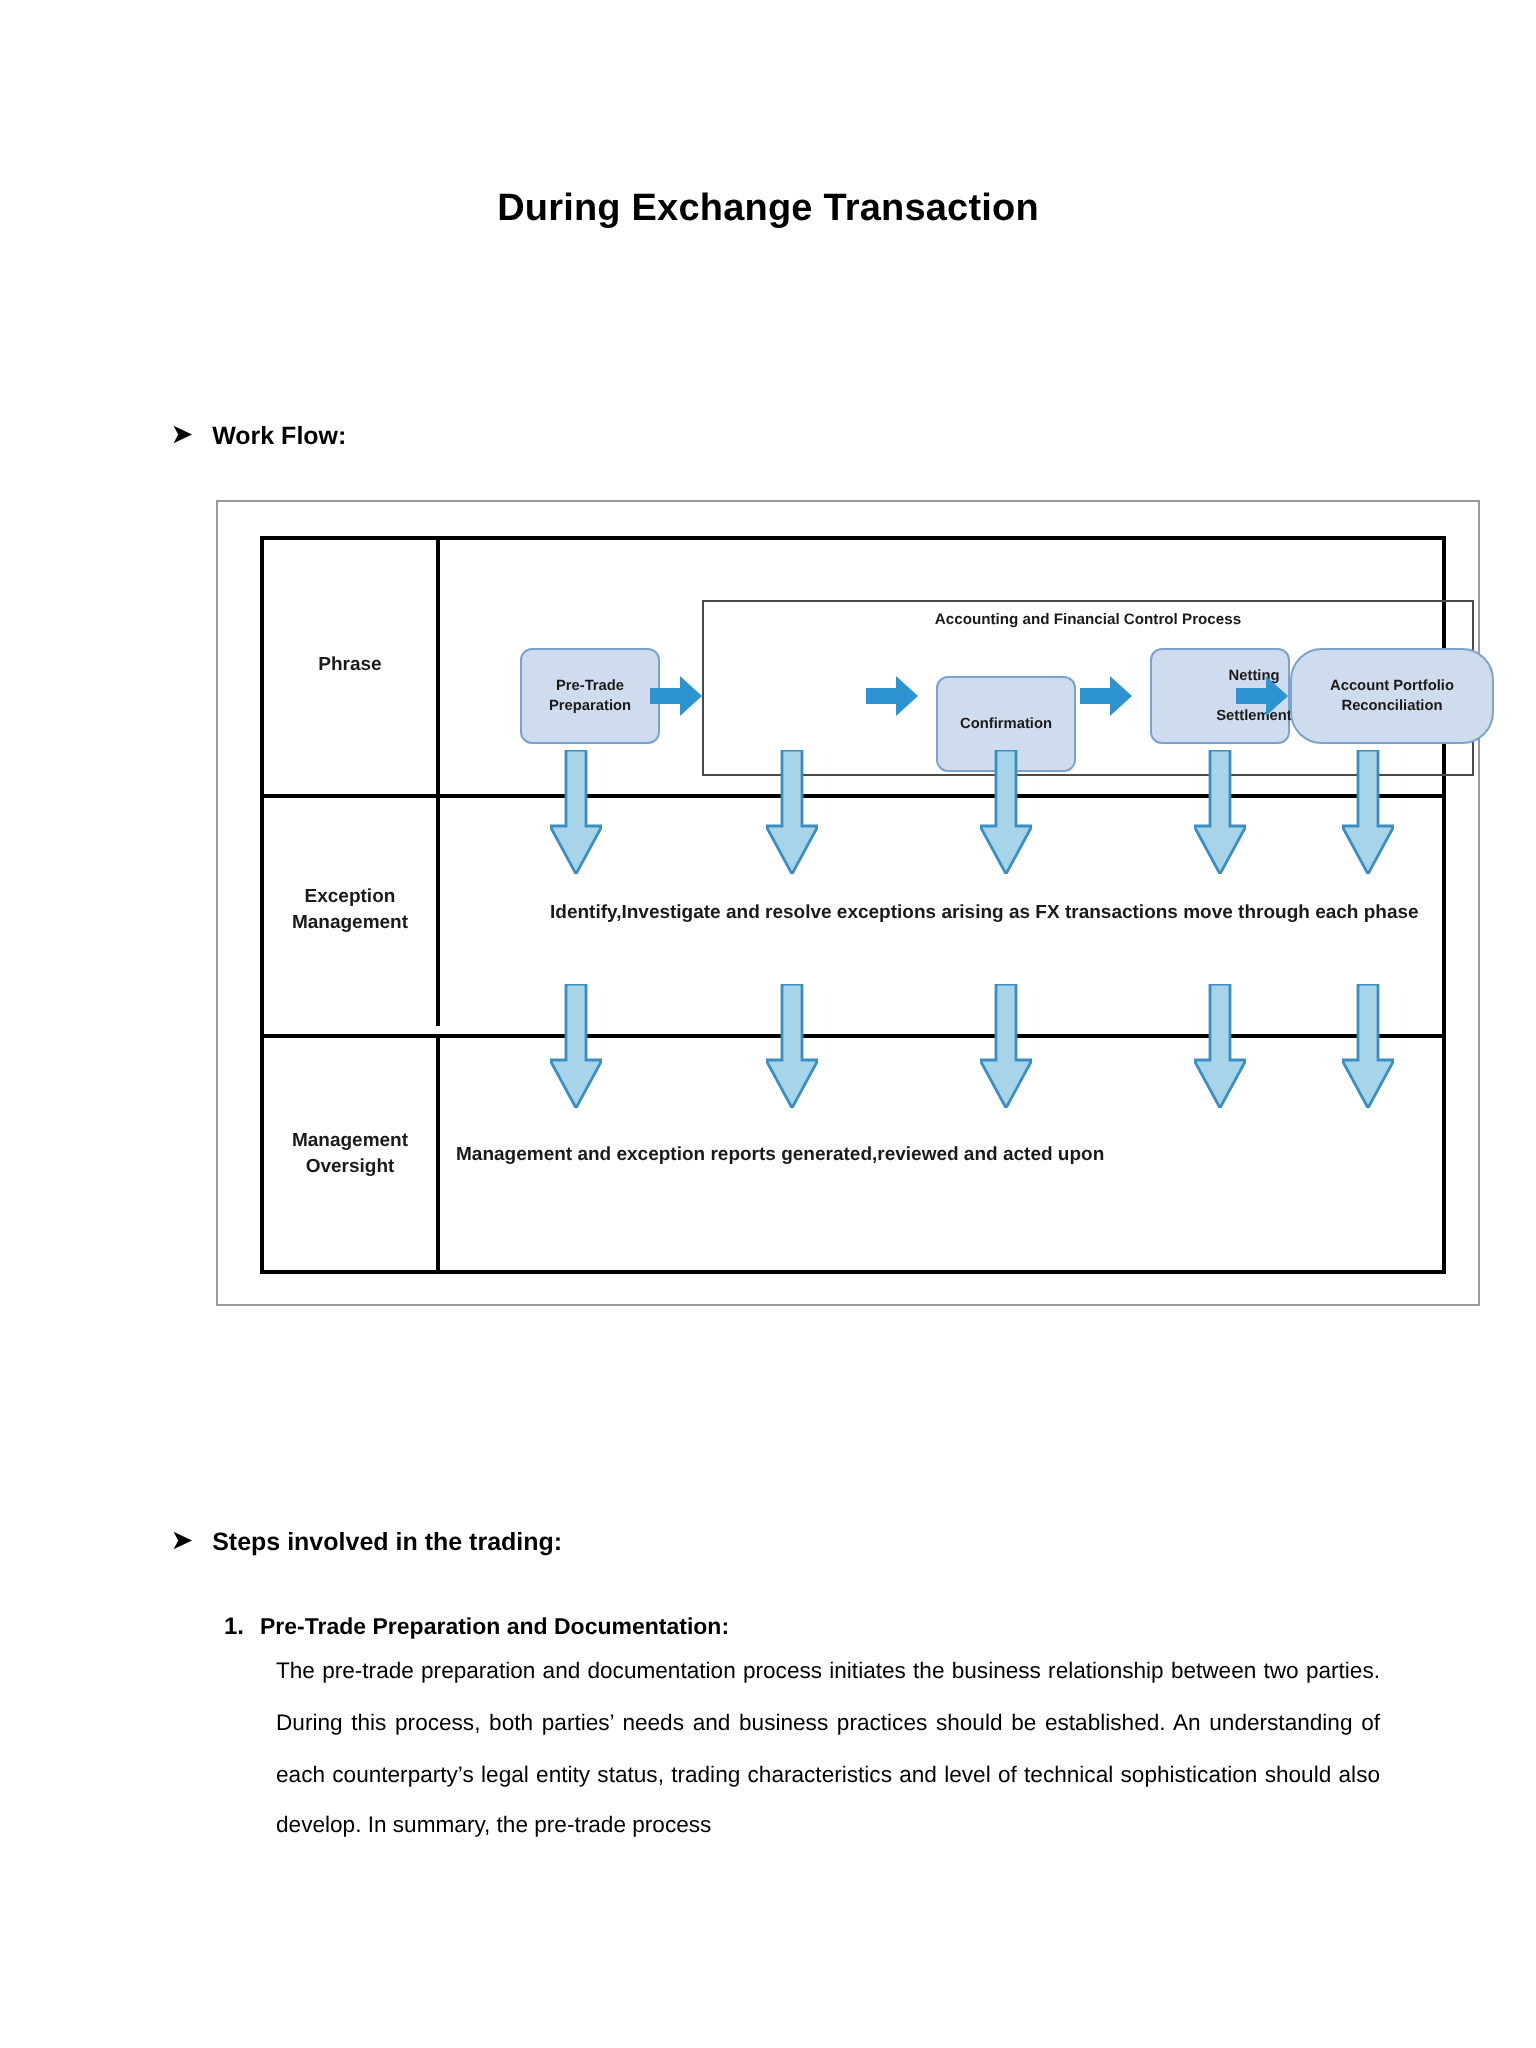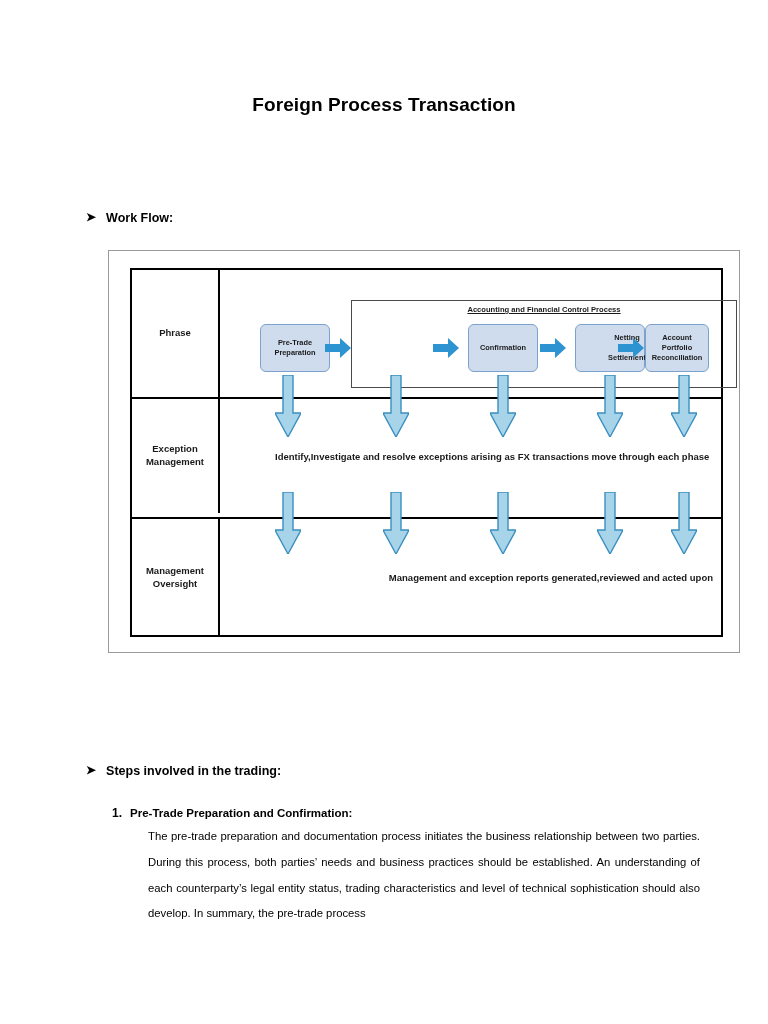--- a/index.html
+++ b/index.html
@@ -100,21 +100,21 @@
 
   
   .row-body {
     position: absolute;
     left: 88px;
     top: 0;
     right: 0;
     height: 100%;
     display: flex;
     align-items: center;
-    justify-content: flex-end;
+    justify-content: flex-start;
   }
   .row-body span {
     font-size: 9.5px;
     font-weight: bold;
     color: #1a1a1a;
     text-align: center;
     padding: 0 8px;
   }
   #row-exception .row-body { justify-content: flex-start; }
   #row-exception .row-body span { padding-left: 14px; margin-left: 41px; }
@@ -132,21 +132,20 @@
   }
   .subprocess-caption {
     position: absolute;
     top: 4px;
     left: 0;
     width: 100%;
     text-align: center;
     font-size: 7.6px;
     font-weight: bold;
     color: #1a1a1a;
-    text-decoration: underline;
   }
 
   
   .pbox {
     position: absolute;
     width: 70px;
     height: 48px;
     background: #cfdcee;
     border: 1px solid #7ba2cc;
     border-radius: 6px;
@@ -191,33 +190,33 @@
   .step-line {
     display: flex;
     gap: 8px;
     align-items: baseline;
     font-weight: bold;
   }
   .step-number { font-weight: bold; font-size: 12px; }
   .step-title  { font-weight: bold; font-size: 11.5px; }
   .step-para {
     margin-top: 4px;
-    margin-left: 36px;
+    margin-left: 26px;
     width: 552px;
     text-align: justify;
     text-justify: inter-word;
     font-size: 11.3px;
     line-height: 2.28;
     font-weight: 500;
   }
 </style>
 </head>
 <body>
 
-<div class="doc-title">Foreign Process Transaction</div>
+<div class="doc-title">During Exchange Transaction</div>
 
 <div class="section-head" id="wf-head">
   <span class="bullet-arrow">➤</span>
   <span>Work Flow:</span>
 </div>
 
 <div class="diagram-frame">
   <div class="diagram-table">
 
     <div class="row" id="row-phrase">
@@ -243,23 +242,23 @@
       <div class="row-body">
         <span>Management and exception reports generated,reviewed and acted upon</span>
       </div>
     </div>
 
     <div class="subprocess-box">
       <div class="subprocess-caption">Accounting and Financial Control Process</div>
     </div>
 
     <div class="pbox" style="top:54px; left:112px;margin-left:16px;">Pre-Trade<br>Preparation</div>
-    <div class="pbox" style="top:54px; left:336px;">Confirmation</div>
+    <div class="pbox" style="top:68px; left:336px;">Confirmation</div>
     <div class="pbox" style="top:54px; left:443px;padding-left:36px;">Netting and<br>Settlement</div>
-    <div class="pbox" style="top:54px; left:513px; width:64px;">Account Portfolio<br>Reconciliation</div>
+    <div class="pbox" style="top:54px; left:513px; width:102px;border-radius:16px;">Account Portfolio<br>Reconciliation</div>
 
     <div class="harrow" style="top:67px; left:193px;">
       <svg viewBox="0 0 26 22">
           <path d="M0 7 H15 V1 L26 11 L15 21 V15 H0 Z" fill="currentColor"></path>
         </svg>
     </div>
     <div class="harrow" style="top:67px; left:301px;">
       <svg viewBox="0 0 26 22">
           <path d="M0 7 H15 V1 L26 11 L15 21 V15 H0 Z" fill="currentColor"></path>
         </svg>
@@ -331,16 +330,16 @@
 </div>
 
 <div class="section-head" id="steps-head">
   <span class="bullet-arrow">➤</span>
   <span>Steps involved in the trading:</span>
 </div>
 
 <div class="step-item">
   <div class="step-line">
     <span class="step-number">1.</span>
-    <span class="step-title">Pre-Trade Preparation and Confirmation:</span>
+    <span class="step-title">Pre-Trade Preparation and Documentation:</span>
   </div>
   <div class="step-para">The pre-trade preparation and documentation process initiates the business relationship between two parties. During this process, both parties’ needs and business practices should be established. An understanding of each counterparty’s legal entity status, trading characteristics and level of technical sophistication should also develop. In summary, the pre-trade process</div>
 </div>
 
 </body></html>

